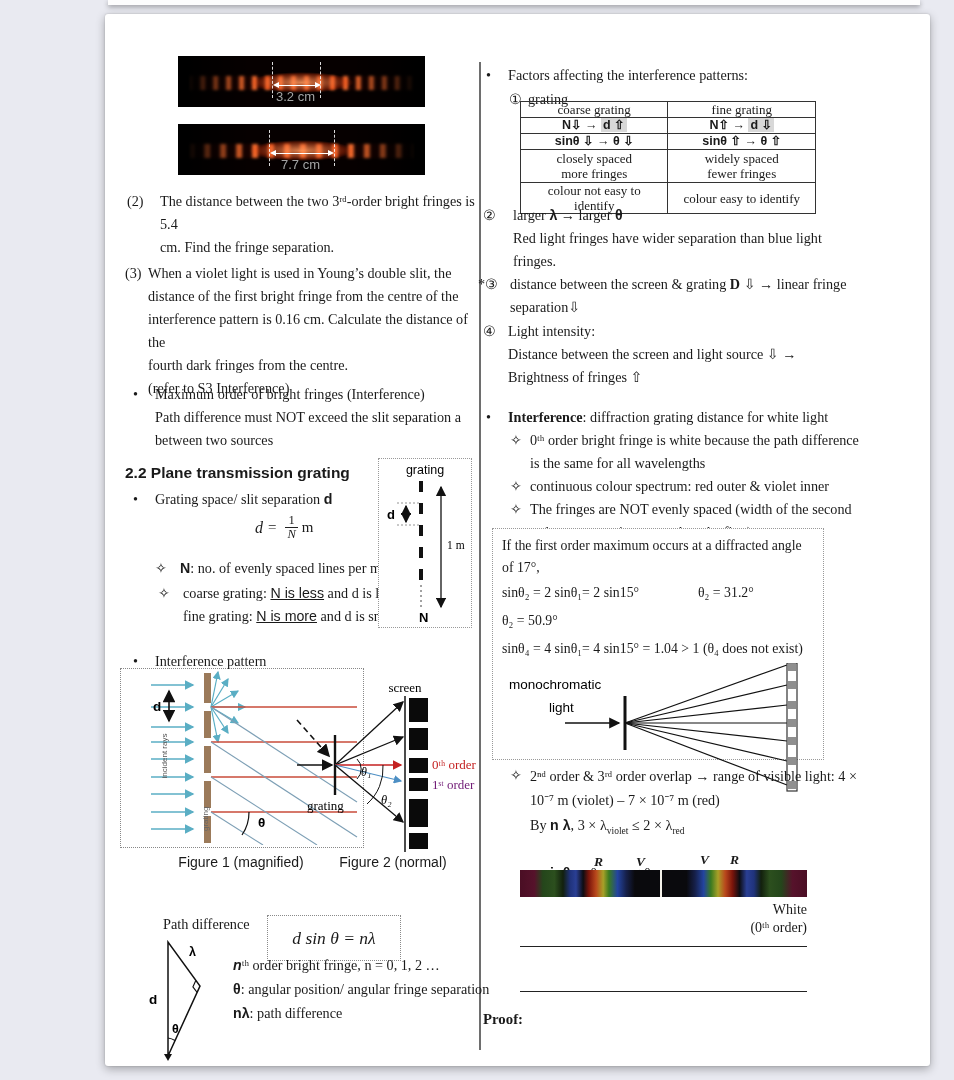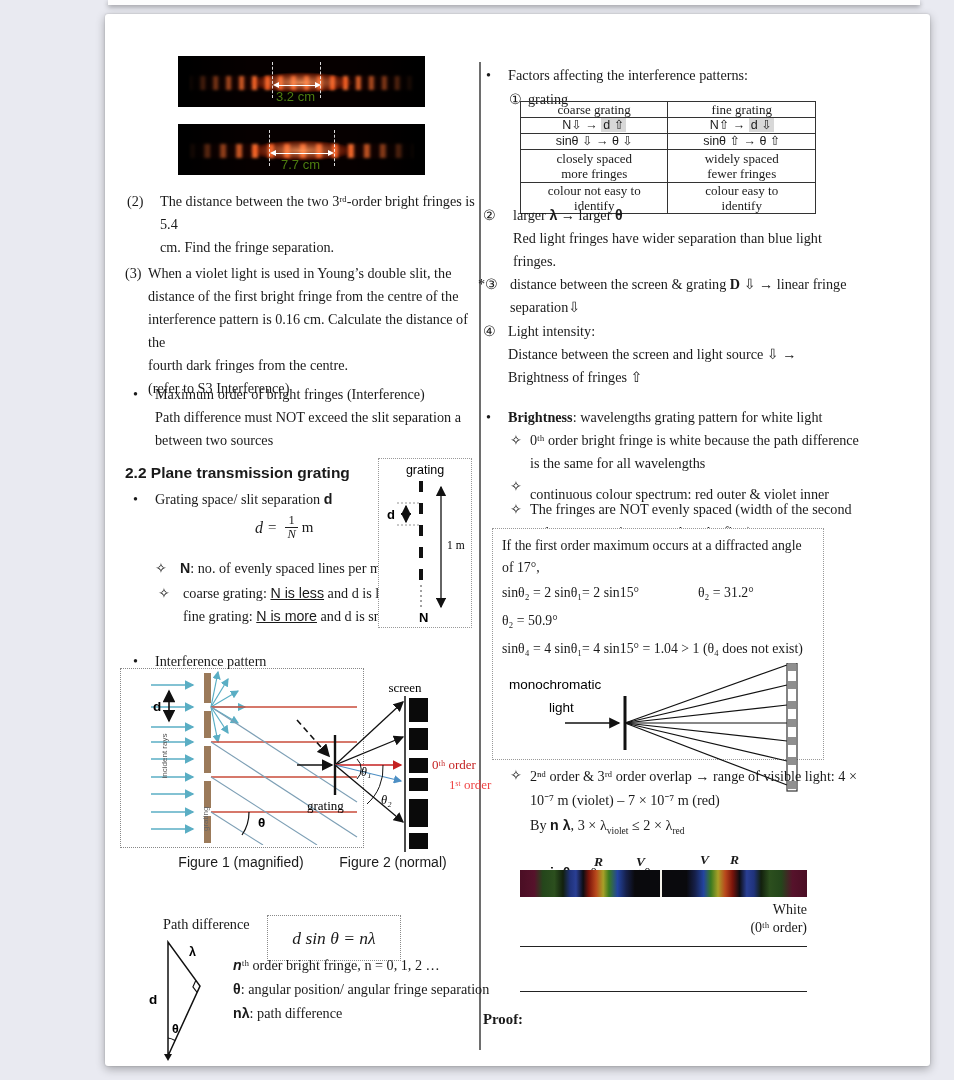--- a/index.html
+++ b/index.html
@@ -30,33 +30,33 @@
   .photo .strip{position:absolute;left:2%;right:2%;top:40%;height:26%;filter:blur(1.6px);}
   .photo1 .strip{background:repeating-linear-gradient(90deg, rgba(120,8,0,.15) 0 3px, rgba(255,110,45,.95) 5px 8px, rgba(120,8,0,.15) 10px 13px);}
   .photo2 .strip{background:repeating-linear-gradient(90deg, rgba(120,8,0,.15) 0 4px, rgba(255,110,45,.95) 6px 10px, rgba(120,8,0,.15) 12px 16px);}
   .photo .glow{position:absolute;inset:0;background:radial-gradient(ellipse 70px 14px at 50% 52%, rgba(255,150,90,.85), rgba(255,70,15,.3) 60%, rgba(0,0,0,0) 75%);}
   .photo .fade{position:absolute;inset:0;background:linear-gradient(90deg,#000 0 4%, rgba(0,0,0,.6) 13%, rgba(0,0,0,0) 30% 70%, rgba(0,0,0,.6) 87%, #000 96% 100%);}
   .dashline{position:absolute;top:6px;height:36px;width:0;border-left:1.5px dashed rgba(255,255,255,.85);}
   .marrow{position:absolute;height:0;border-top:1.5px solid #fff;}
   .marrow:before,.marrow:after{content:"";position:absolute;top:-4px;border:3.5px solid transparent;}
   .marrow:before{left:-2px;border-right:6px solid #fff;border-left:none;}
   .marrow:after{right:-2px;border-left:6px solid #fff;border-right:none;}
-  .mlabel{position:absolute;color:#4d7c0f;font:13px "Liberation Sans", sans-serif;text-shadow:0 0 3px #000;}
+  .mlabel{position:absolute;color:#a3a3a3;font:13px "Liberation Sans", sans-serif;text-shadow:0 0 3px #000;}
 
   
   .dfrac{display:inline-flex;align-items:center;font:15px "Liberation Serif", serif;}
   .dfrac .ital{font-style:italic;font-size:16px;}
   .dfrac .stack{display:inline-block;text-align:center;font-size:12.5px;line-height:13px;margin:0 4px;}
   .dfrac .num{display:block;border-bottom:1px solid #222;padding:0 3px;}
   .dfrac .den{display:block;font-style:italic;}
 
   
   table.gr{border-collapse:collapse;width:296px;font:13px/15px "Liberation Serif", serif;}
-  table.gr td{border:1px solid #333;text-align:center;padding:0 16px;vertical-align:middle;}
-  table.gr .sansrow{font-family:"Liberation Sans", sans-serif;font-weight:normal;font-size:12.5px;}
+  table.gr td{border:1px solid #333;text-align:center;padding:0 8px;vertical-align:middle;}
+  table.gr .sansrow{font-family:"Liberation Sans", sans-serif;font-weight:bold;font-size:12.5px;}
   table.gr .hl{background:#d8d8d8;padding:0 2px;}
   table.gr .two{white-space:pre-line;line-height:15px;padding:1px 2px;}
 
   .dotted-box{position:absolute;border:1.5px dotted #999;background:#fff;}
   .eqrow{display:flex;font:13.8px/28px "Liberation Serif", serif;}
   .eqrow .l{width:196px;}
   .formula-box{position:absolute;border:1.5px dotted #8a8a8a;display:flex;align-items:center;justify-content:center;
     font:italic 17.5px "Liberation Serif", serif;}
   .rule{position:absolute;border-top:1.5px solid #222;height:0;}
 
@@ -285,21 +285,21 @@
       <line x1="40" y1="85" x2="106" y2="101" stroke="#4d8fc4" stroke-width="1.2" marker-end="url(#ah-b)"></line>
       <line x1="40" y1="85" x2="108" y2="142" stroke="#111" stroke-width="1.3" marker-end="url(#ah-k)"></line>
 
       <path d="M 62,79 A 14 14 0 0 1 62,99" fill="none" stroke="#111" stroke-width="1"></path>
       <path d="M 88,85 A 48 48 0 0 1 72,124" fill="none" stroke="#111" stroke-width="1"></path>
       <text x="66" y="96" font-size="12" class="ser" font-style="italic">θ₁</text>
       <text x="86" y="124" font-size="12.5" class="ser" font-style="italic">θ₂</text>
       <text x="12" y="130" font-size="13" class="ser">grating</text>
     </svg>
     <div class="abs" style="left:137px;top:77px;color:#c42121;font:13px 'Liberation Serif',serif;white-space:nowrap;">0ᵗʰ order</div>
-    <div class="abs" style="left:154px;top:97px;color:#ef4444;font:13px 'Liberation Serif',serif;white-space:nowrap;">1ˢᵗ order</div>
+    <div class="abs" style="left:137px;top:97px;color:#701a75;font:13px 'Liberation Serif',serif;white-space:nowrap;">1ˢᵗ order</div>
   </div>
   <div class="abs" style="left:193px;top:840px;width:190px;text-align:center;font:14px 'Liberation Sans',sans-serif;">Figure 2 (normal)</div>
 
   <div class="abs" style="left:58px;top:902px;font:14.3px 'Liberation Serif',serif;">Path difference</div>
   <svg class="abs" style="left:40px;top:914px;" width="100" height="136">
     <path d="M 23,14 L 23,128 L 55,58 Z" fill="none" stroke="#111" stroke-width="1.5"></path>
     <path d="M 50.8,52.5 L 47.9,58.9 L 52.1,64.4" fill="none" stroke="#111" stroke-width="1.1"></path>
     <path d="M 23,110 A 17 17 0 0 1 30,112.5" fill="none" stroke="#111" stroke-width="1.1"></path>
     <path d="M 19,126 L 23,133 L 27,126" fill="#111"></path>
     <text x="44" y="28" font-size="12.5" font-weight="bold">λ</text>
@@ -369,31 +369,31 @@
 
   <div class="item" style="left:378px;top:306px;width:430px;">
     <span class="marker">④</span>
     <div class="body" style="margin-left:25px;">Light intensity:
 Distance between the screen and light source ⇩ →
 Brightness of fringes ⇧</div>
   </div>
 
   <div class="item" style="left:378px;top:392px;width:440px;">
     <span class="marker" style="left:3px;">•</span>
-    <div class="body" style="margin-left:25px;"><span class="bser">Brightness</span><span>: wavelengths grating pattern for white light</span></div>
+    <div class="body" style="margin-left:25px;"><span class="bser">Interference</span><span>: diffraction grating distance for white light</span></div>
   </div>
 
   <div class="item" style="left:405px;top:415px;width:420px;">
     <span class="marker dia">✧</span>
     <div class="body" style="margin-left:20px;">0ᵗʰ order bright fringe is white because the path difference
 is the same for all wavelengths</div>
   </div>
   <div class="item" style="left:405px;top:461px;width:420px;">
     <span class="marker dia">✧</span>
-    <div class="body" style="margin-left:20px;margin-top:8px;">continuous colour spectrum: red outer &amp; violet inner</div>
+    <div class="body" style="margin-left:20px;">continuous colour spectrum: red outer &amp; violet inner</div>
   </div>
   <div class="item" style="left:405px;top:484px;width:420px;">
     <span class="marker dia">✧</span>
     <div class="body" style="margin-left:20px;">The fringes are NOT evenly spaced (width of the second
 order spectrum is greater than the first)</div>
   </div>
 
   <div class="dotted-box" style="left:387px;top:514px;width:330px;height:230px;">
     <div style="padding:6px 8px 0 9px;font:13.8px/22px 'Liberation Serif',serif;">If the first order maximum occurs at a diffracted angle of 17°,</div>
     <div class="eqrow" style="padding-left:9px;">

